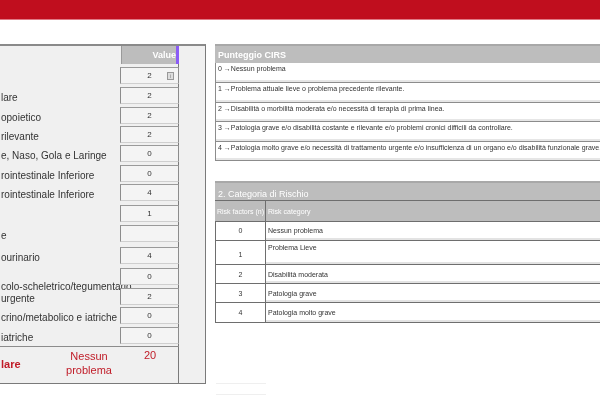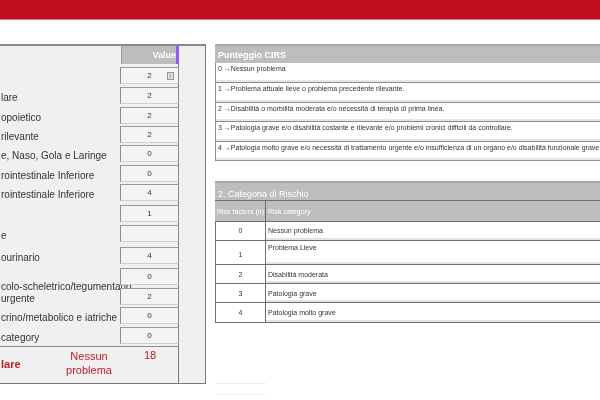--- a/index.html
+++ b/index.html
@@ -76,27 +76,27 @@
 
   <span class="row-label" style="top:235px">colo-scheletrico/tegumentario</span>
   <div class="val-box" style="top:222px">0</div>
 
   <span class="row-label" style="top:247px">urgente</span>
   <div class="val-box" style="top:242px">2</div>
 
   <span class="row-label" style="top:266px">crino/metabolico e iatriche</span>
   <div class="val-box" style="top:261px">0</div>
 
-  <span class="row-label" style="top:286px">category</span>
+  <span class="row-label" style="top:286px">iatriche</span>
   <div class="val-box" style="top:281px">0</div>
 
   <div class="score-divider"></div>
   <span class="score-label">lare</span>
   <span class="score-status">Nessun problema</span>
-  <span class="score-value">18</span>
+  <span class="score-value">20</span>
 </div>
 
 <div class="cirs-panel">
   <div class="cirs-head">Punteggio CIRS</div>
   <div class="cirs-row" style="height:20px">0&nbsp;→Nessun problema</div>
   <div class="cirs-row">1&nbsp;→Problema attuale lieve o problema precedente rilevante.</div>
   <div class="cirs-row">2&nbsp;→Disabilità o morbilità moderata e/o necessità di terapia di prima linea.</div>
   <div class="cirs-row">3&nbsp;→Patologia grave e/o disabilità costante e rilevante e/o problemi cronici difficili da controllare.</div>
   <div class="cirs-row">4&nbsp;→Patologia molto grave e/o necessità di trattamento urgente e/o insufficienza di un organo e/o disabilità funzionale grave.</div>
 </div>

